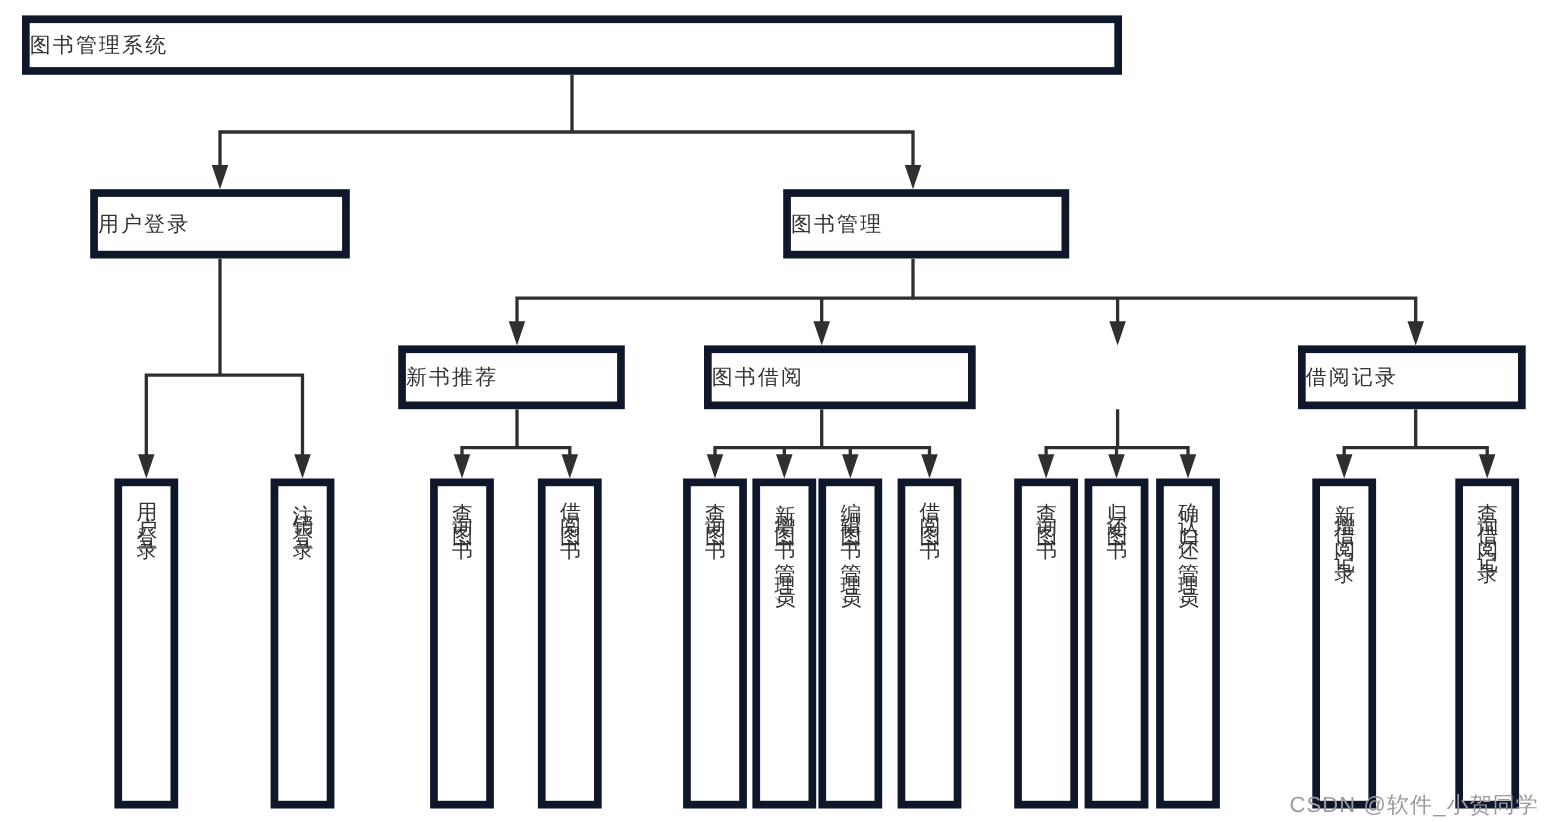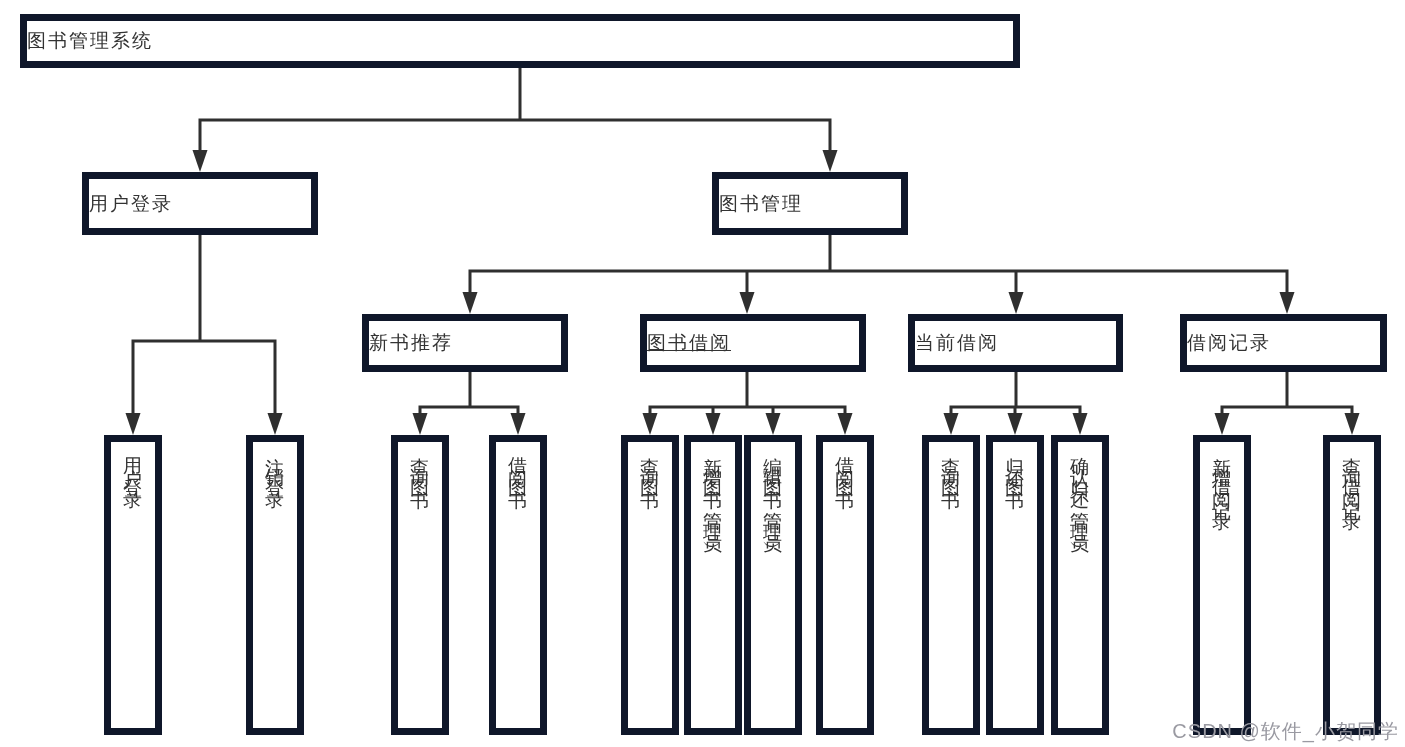--- a/index.html
+++ b/index.html
@@ -93,32 +93,29 @@
     </g>
   </svg>
 
   <div class="box hbox" style="left:20px; top:14px; width:1000px; height:54px;">
     <span>图书管理系统</span>
   </div>
 
   <div class="box hbox" style="left:82px; top:172px; width:236px; height:63px;">
     <span>用户登录</span>
   </div>
-  <div class="box hbox" style="left:712px; top:172px; width:196px; height:63px;">
+  <div class="box hbox" style="left:712px; top:172px; width:260px; height:63px;">
     <span>图书管理</span>
   </div>
 
   <div class="box hbox" style="left:362px; top:314px; width:206px; height:58px;">
     <span>新书推荐</span>
   </div>
-  <div class="box hbox" style="left:640px; top:314px; width:226px; height:58px;text-decoration:underline;">
+  <div class="box hbox" style="left:640px; top:314px; width:247px; height:58px;">
     <span>图书借阅</span>
-  </div>
-  <div class="box hbox" style="left:908px; top:314px; width:215px; height:58px;">
-    <span>当前借阅</span>
   </div>
   <div class="box hbox" style="left:1180px; top:314px; width:207px; height:58px;">
     <span>借阅记录</span>
   </div>
 
   <div class="box vbox" style="left:104px; top:435px; width:58px; height:300px;">
     <span>用户登录</span>
   </div>
   <div class="box vbox" style="left:246px; top:435px; width:58px; height:300px;">
     <span>注销登录</span>

